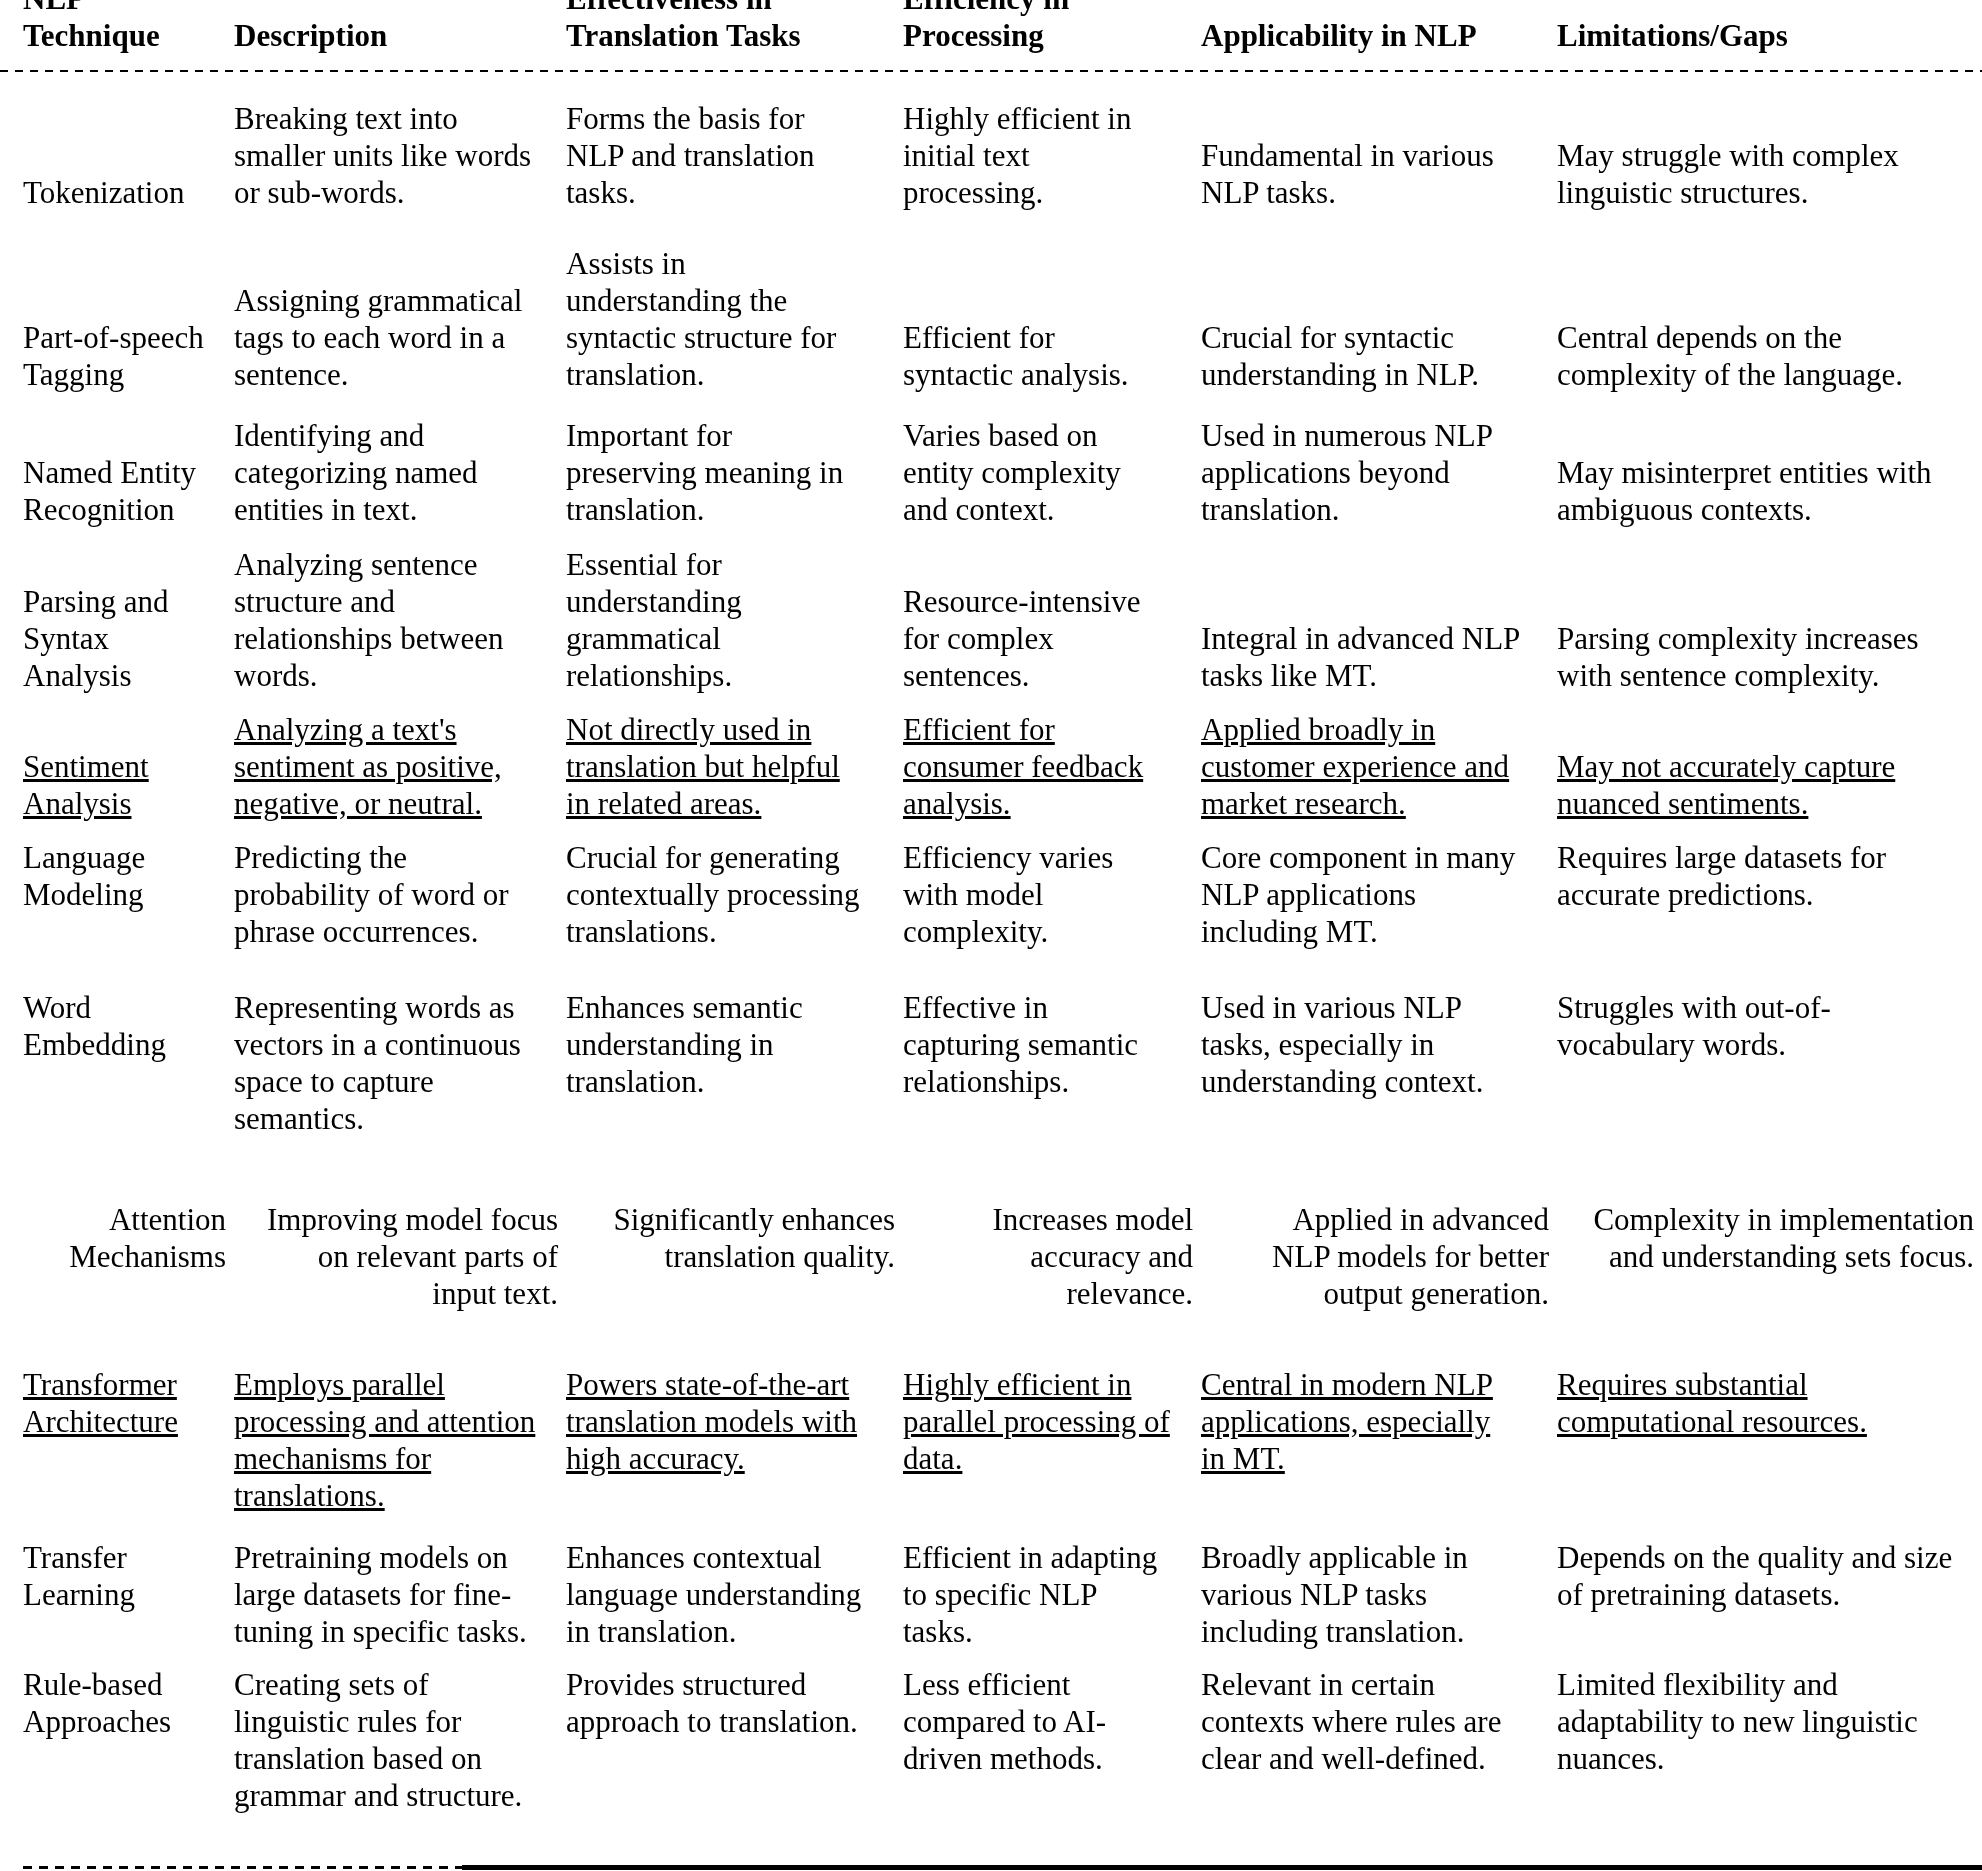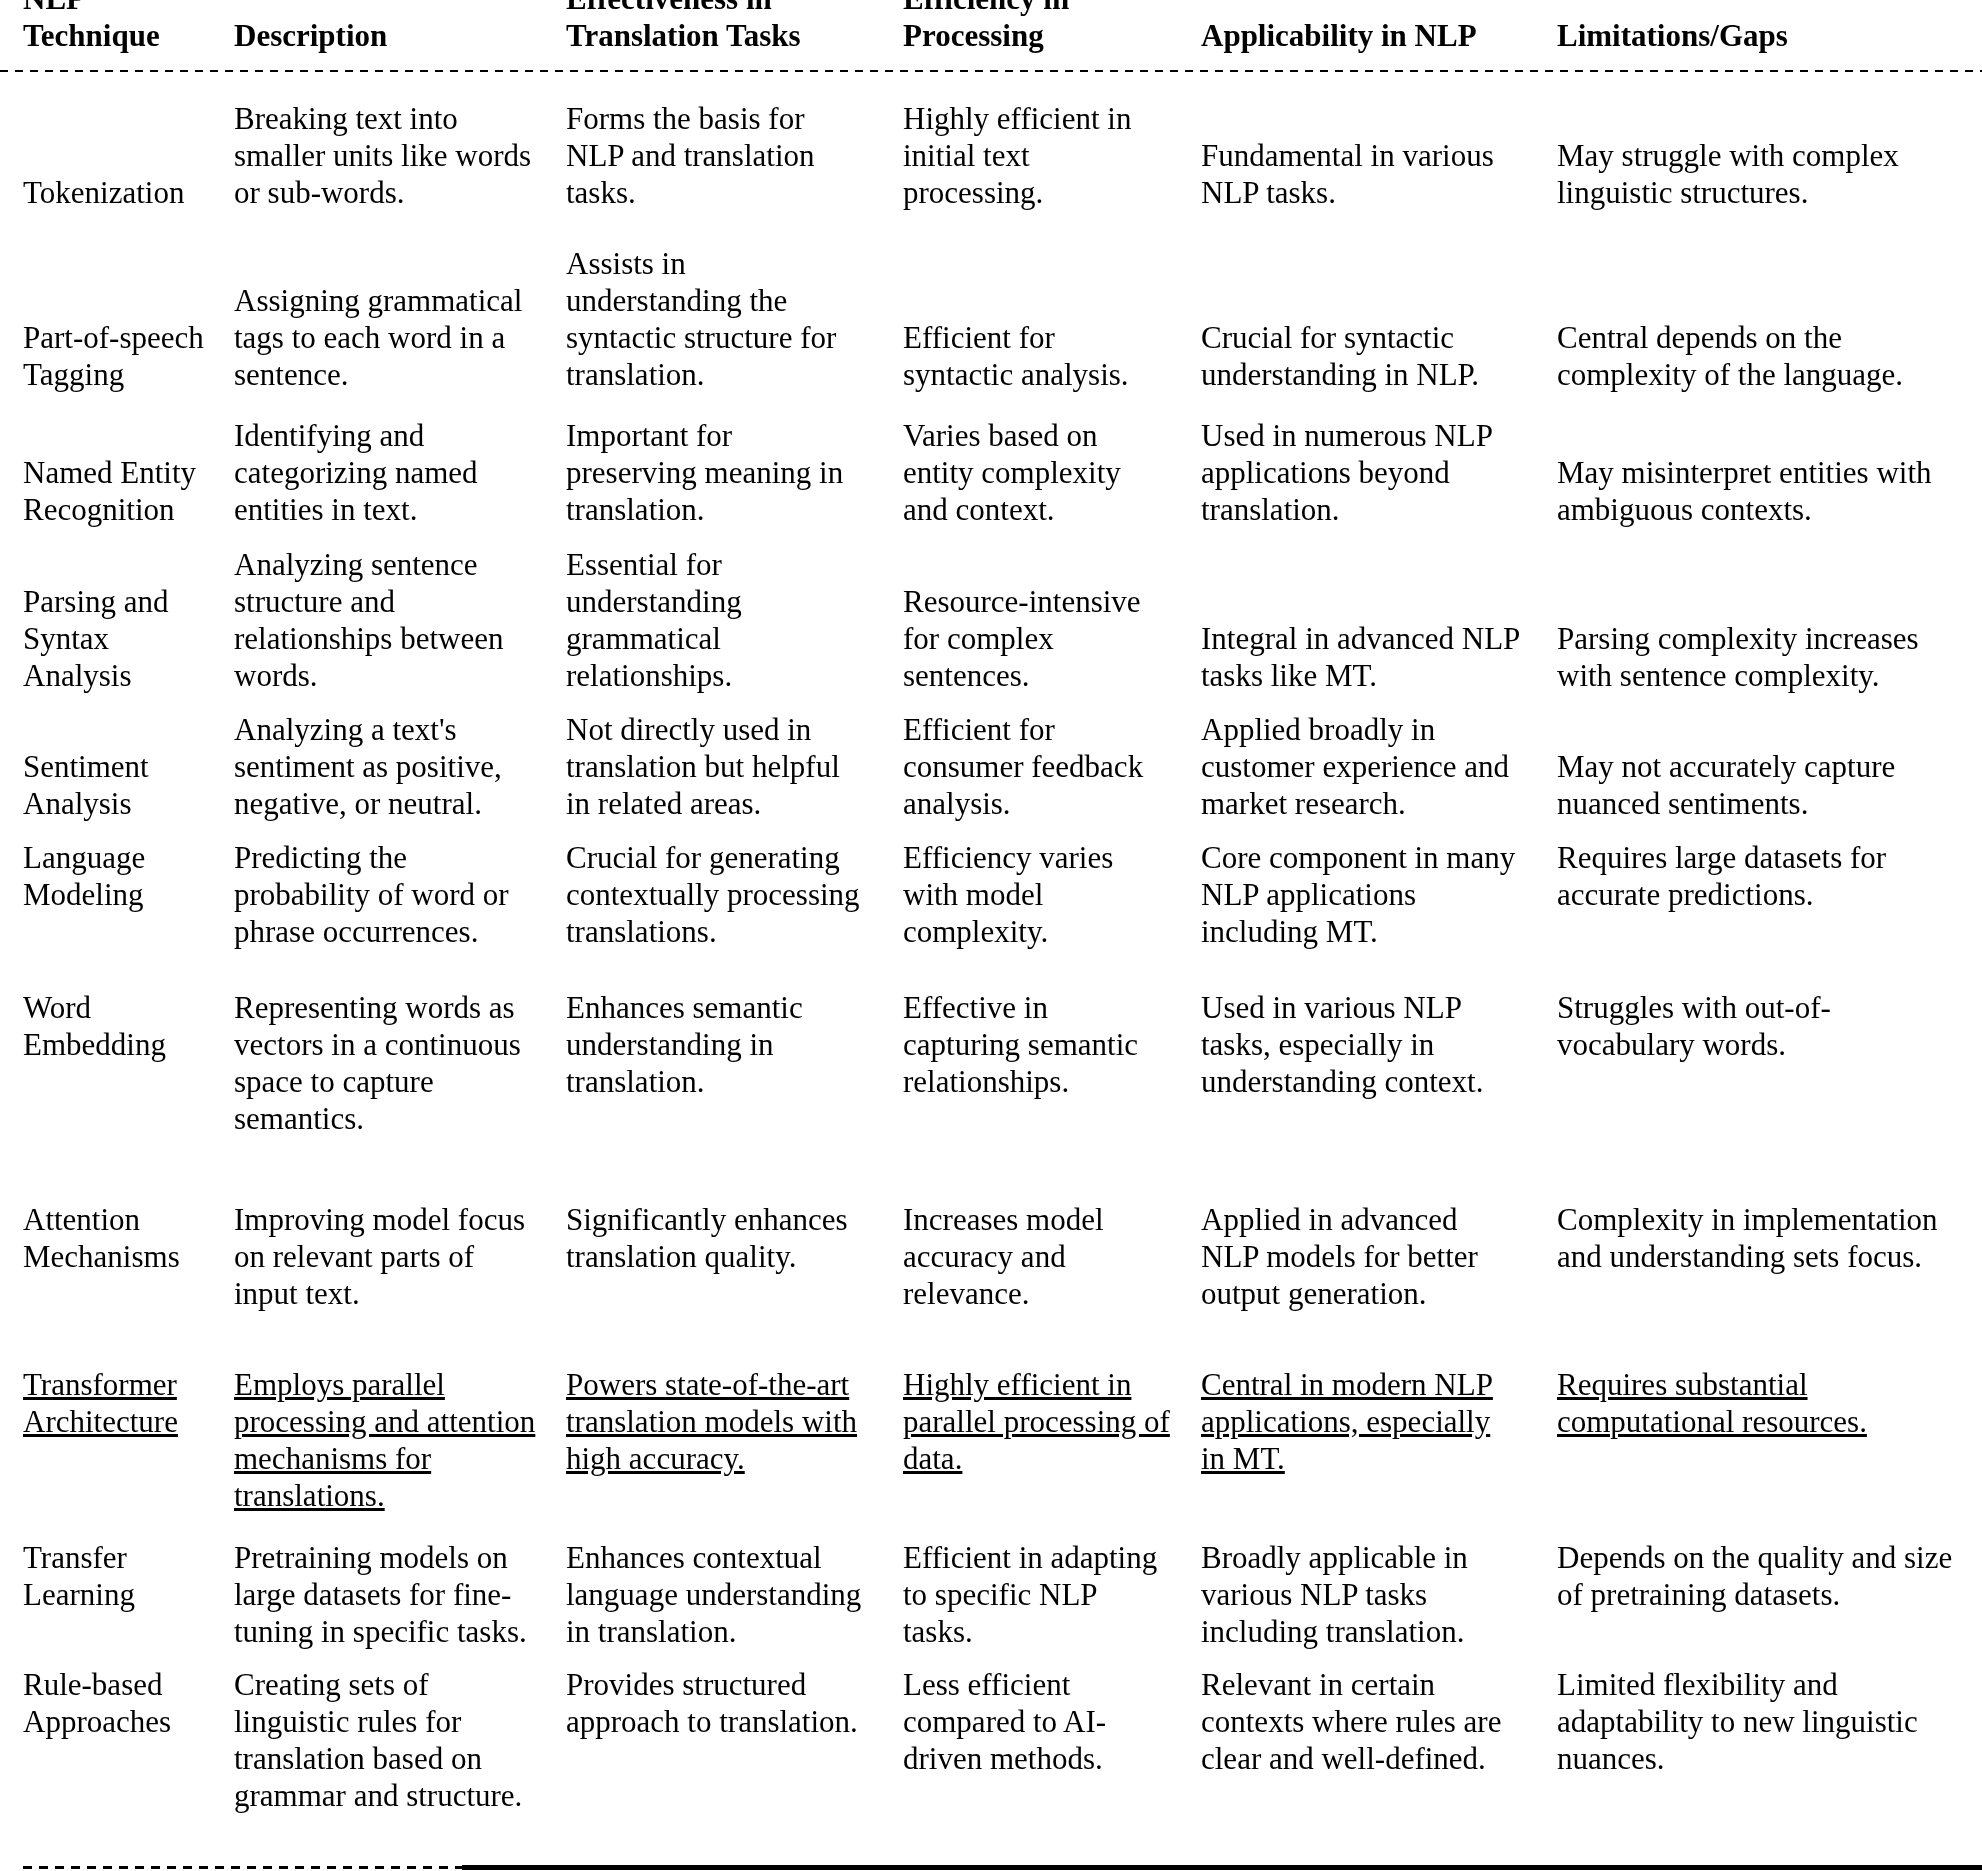--- a/index.html
+++ b/index.html
@@ -50,24 +50,24 @@
     background-image: repeating-linear-gradient(90deg, #000 0, #000 8px, transparent 8px, transparent 15px);
   }
 
   tbody tr.v-bottom td { vertical-align: bottom; }
   tbody tr.v-top td { vertical-align: top; }
 
   tbody tr:nth-child(1) td  { padding-top: 28px; }
   tbody tr:nth-child(2) td  { padding-top: 34px; }
   tbody tr:nth-child(3) td  { padding-top: 24px; }
   tbody tr:nth-child(4) td  { padding-top: 18px; }
-  tbody tr:nth-child(5) td  { padding-top: 17px; }
+  tbody tr:nth-child(5) td  { padding-top: 17px; text-decoration: underline; }
   tbody tr:nth-child(6) td  { padding-top: 17px; }
   tbody tr:nth-child(7) td  { padding-top: 39px; }
-  tbody tr:nth-child(8) td  { padding-top: 64px; }
+  tbody tr:nth-child(8) td  { padding-top: 64px; text-align: right; }
   tbody tr:nth-child(9) td  { padding-top: 54px; text-decoration: underline; }
   tbody tr:nth-child(10) td { padding-top: 25px; }
   tbody tr:nth-child(11) td { padding-top: 16px; }
 
   tfoot td { padding: 14px 0 0 0; }
   .bottom-rule {
     display: flex;
     align-items: center;
     width: 1982px;
   }

